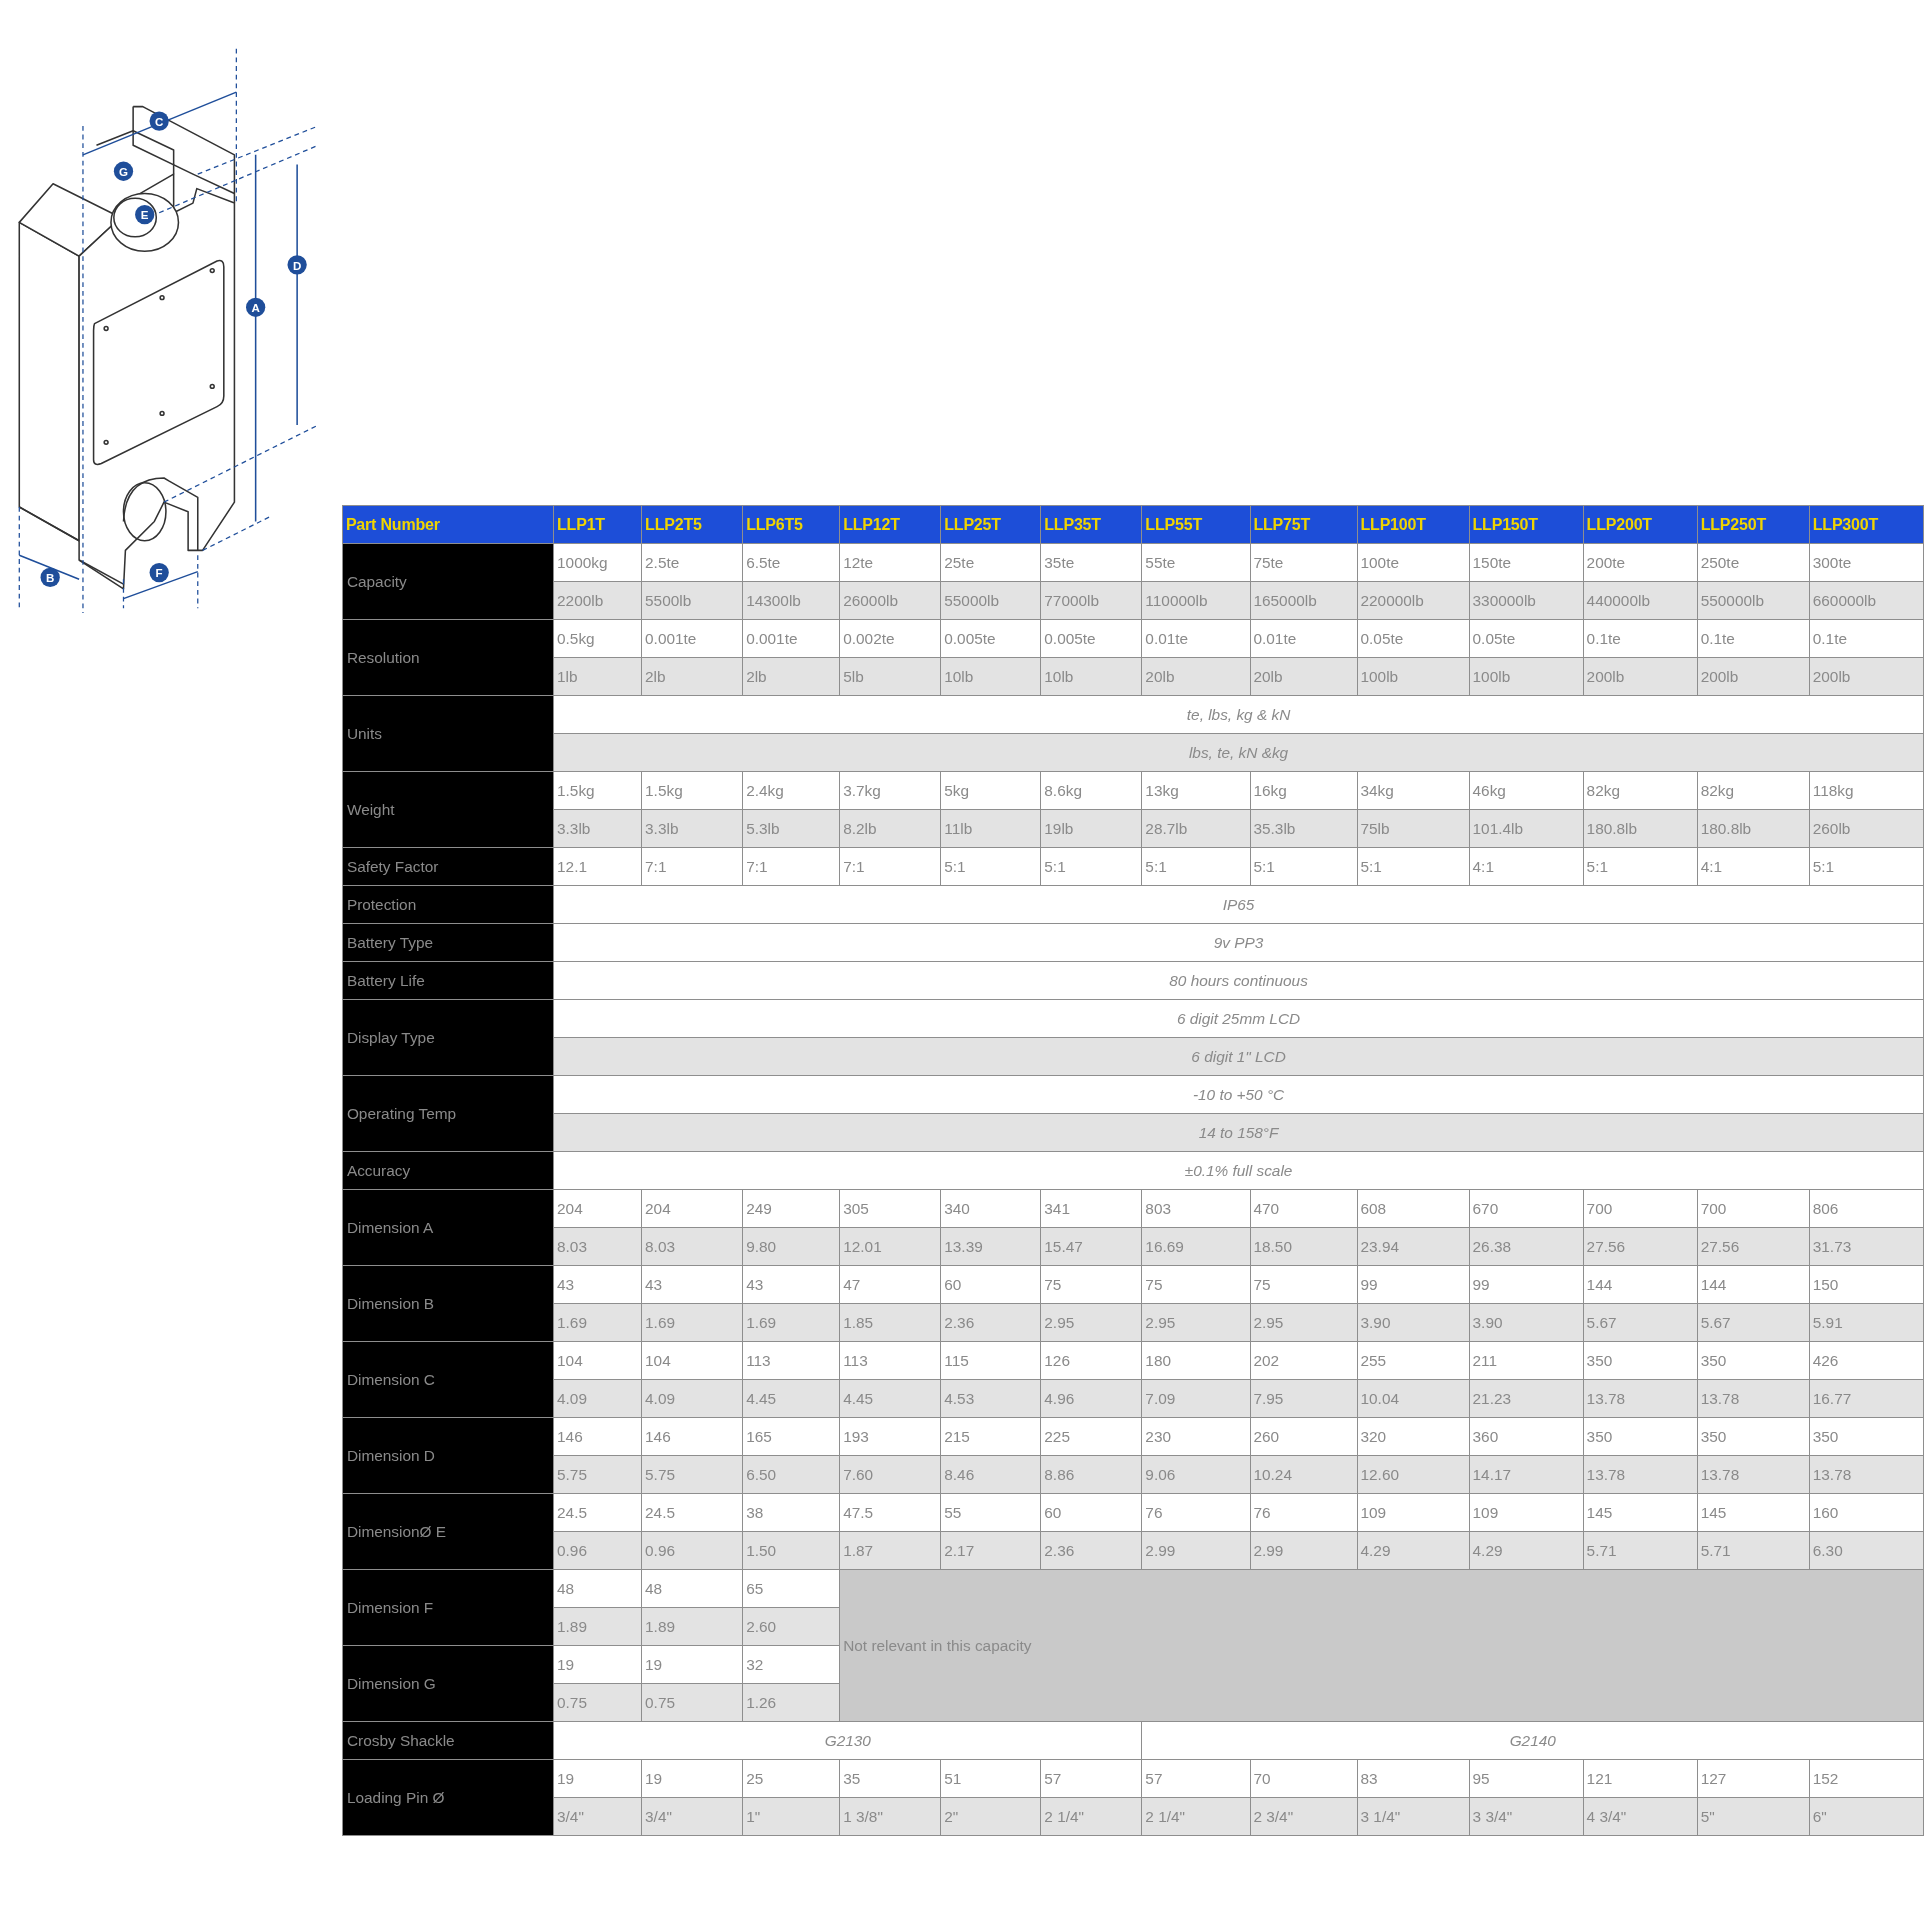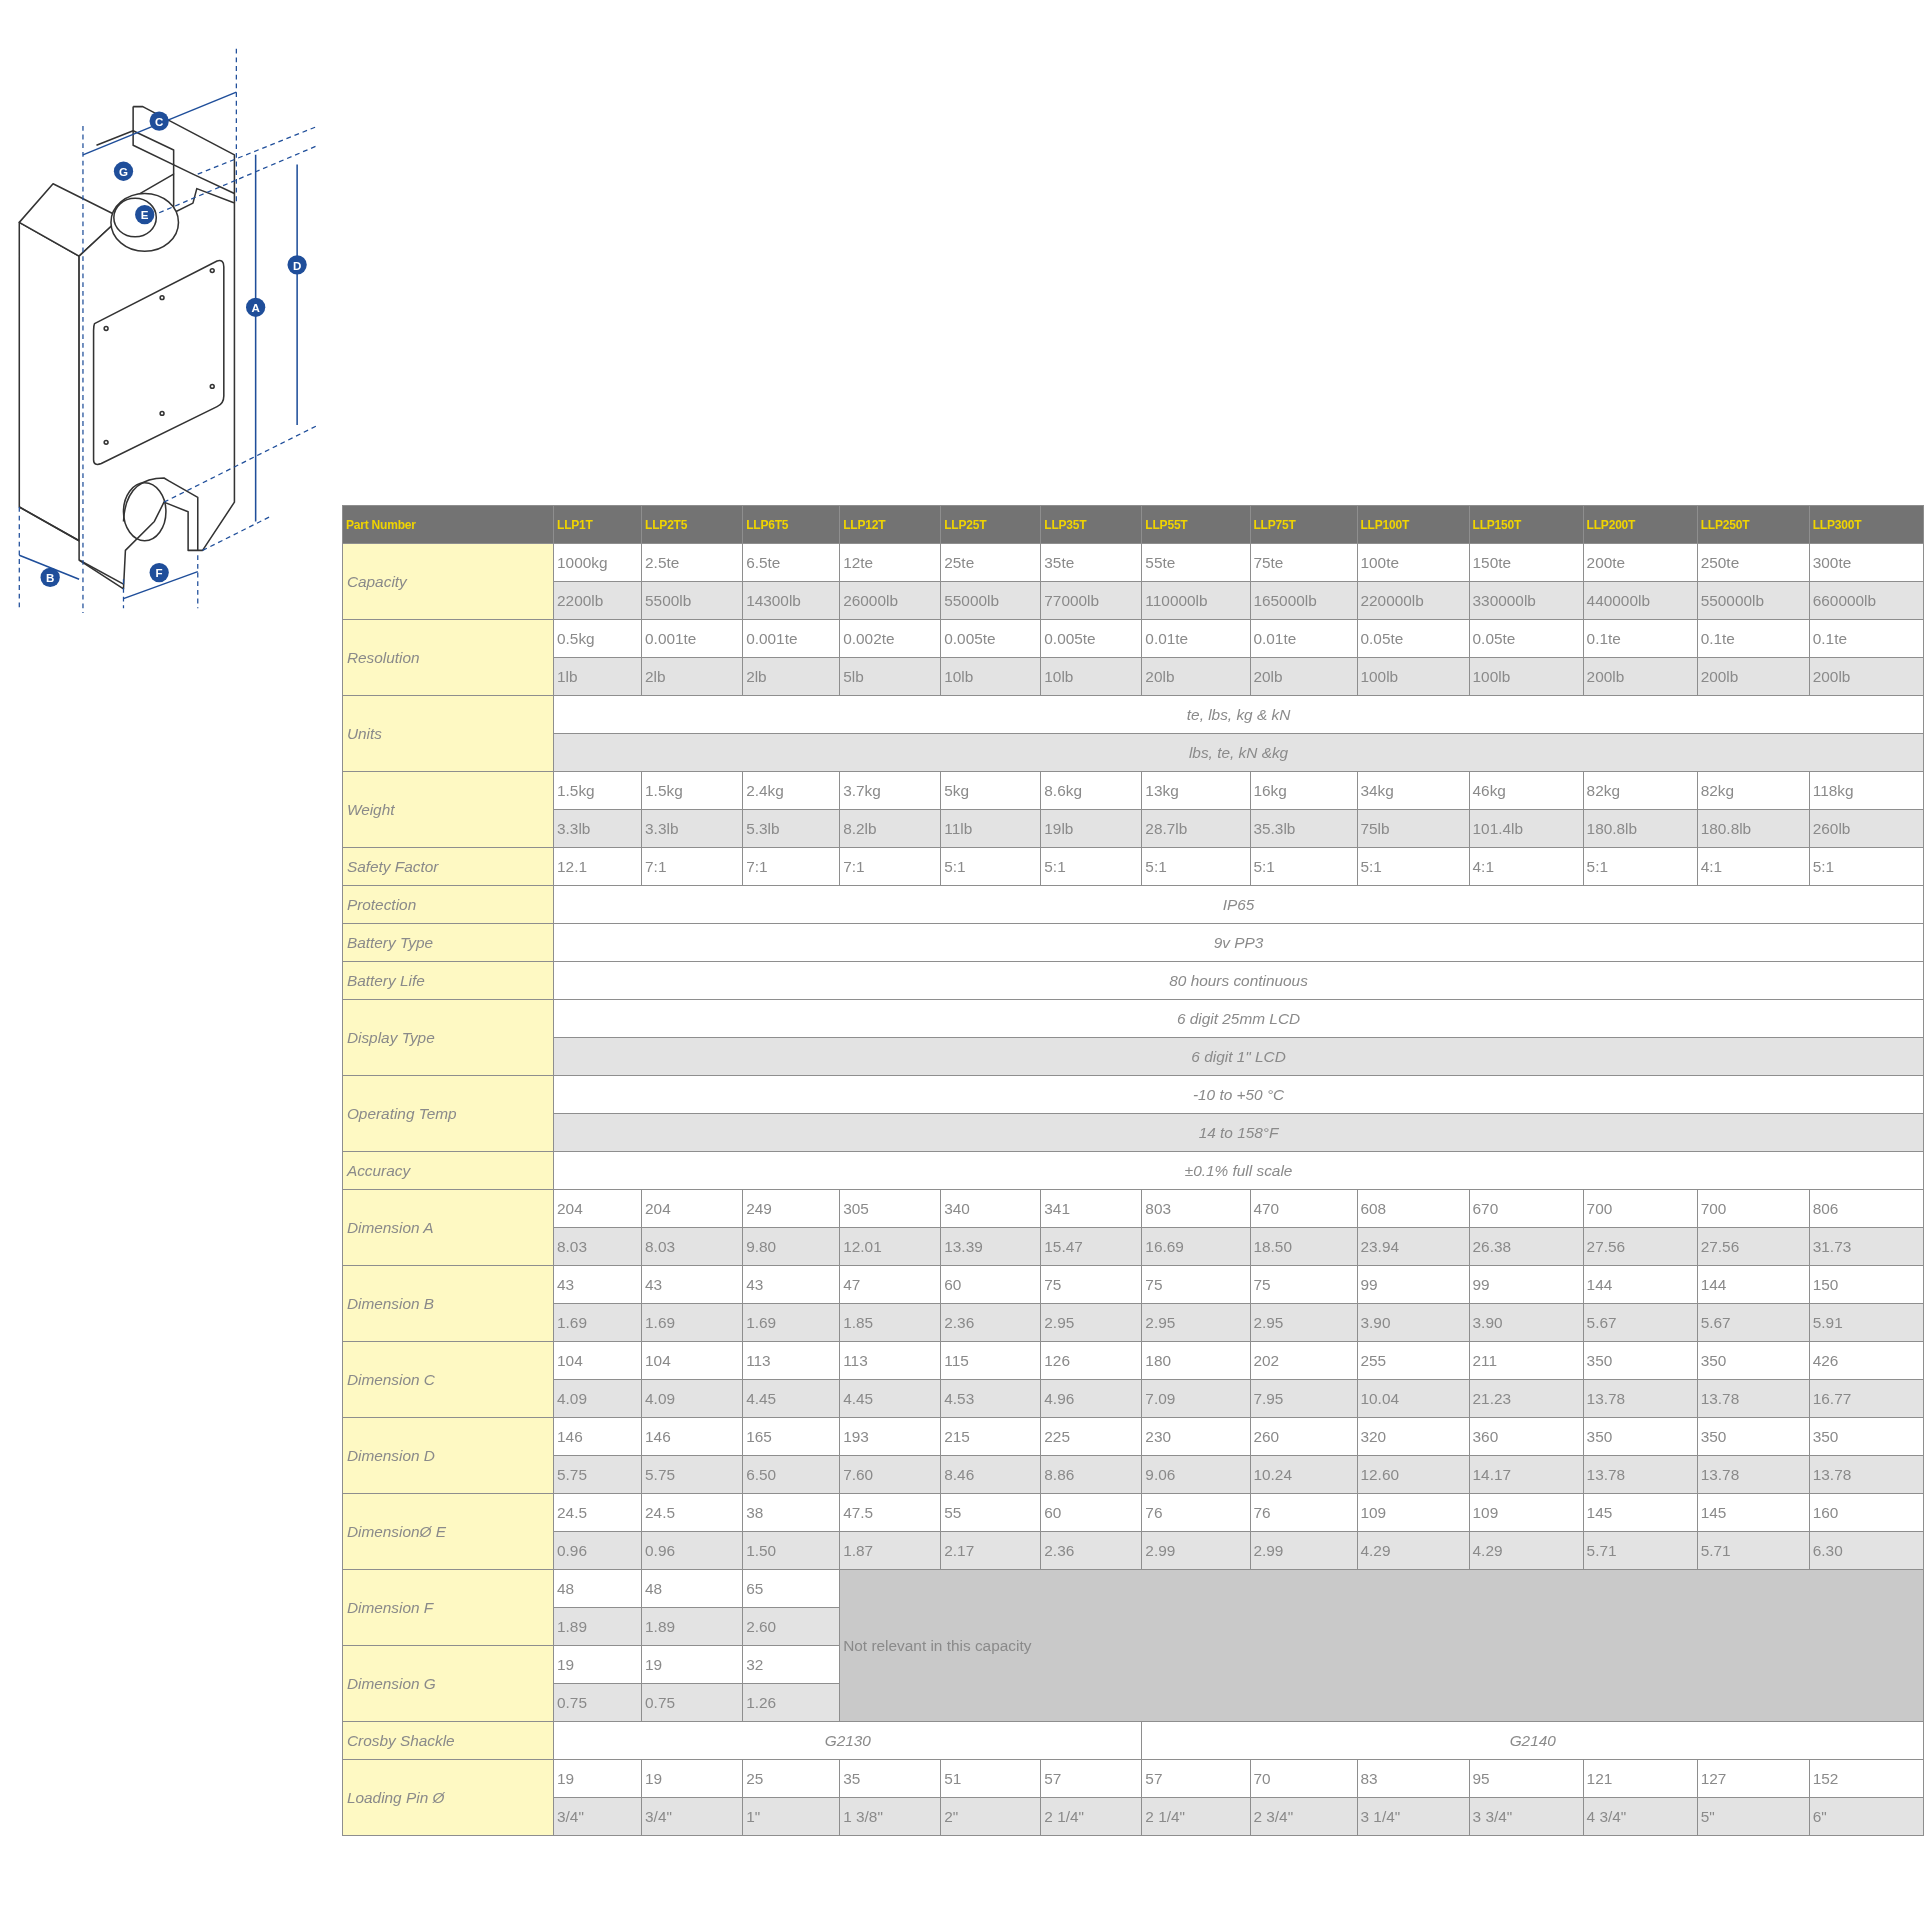--- a/index.html
+++ b/index.html
@@ -6,22 +6,22 @@
   body { width: 1926px; height: 1926px; position: relative; overflow: hidden;
          font-family: "Liberation Sans", "DejaVu Sans", sans-serif; }
   .diagram { position: absolute; left: 0; top: 39px; width: 328px; height: 579px; }
   .spec-table { position: absolute; left: 342px; top: 505px; width: 1582px;
                 border-collapse: collapse; table-layout: fixed; }
   .spec-table td, .spec-table th {
     border: 1.9px solid #8e8e8e; height: 37px; padding: 0 0 0 2.9px;
     font-size: 15.4px; color: #8a8a8a; text-align: left; vertical-align: middle;
     white-space: nowrap; overflow: hidden; font-weight: normal;
   }
-  .spec-table th { background: #737373; color: #f0d400; font-weight: bold; font-size: 12px; letter-spacing: -0.2px; }
-  .spec-table td.label { background: #fef9c3; padding-left: 3.9px; font-style: italic; }
+  .spec-table th { background: #1d4ed8; color: #f0d400; font-weight: bold; font-size: 16px; letter-spacing: -0.2px; }
+  .spec-table td.label { background: #000000; padding-left: 3.9px; }
   .spec-table tr.alt td.val { background: #e3e3e3; }
   .spec-table td.center { text-align: center; padding-left: 0; font-style: italic; }
   .spec-table td.na { background: #c9c9c9 !important; text-align: left; }
   .spec-table tr.first td.val { background: #ffffff; }
 </style>
 </head>
 <body>
 
 <svg class="diagram" viewBox="0 0 340 600" xmlns="http://www.w3.org/2000/svg">
   <g fill="none" stroke="#333" stroke-width="1.6" stroke-linejoin="round">

